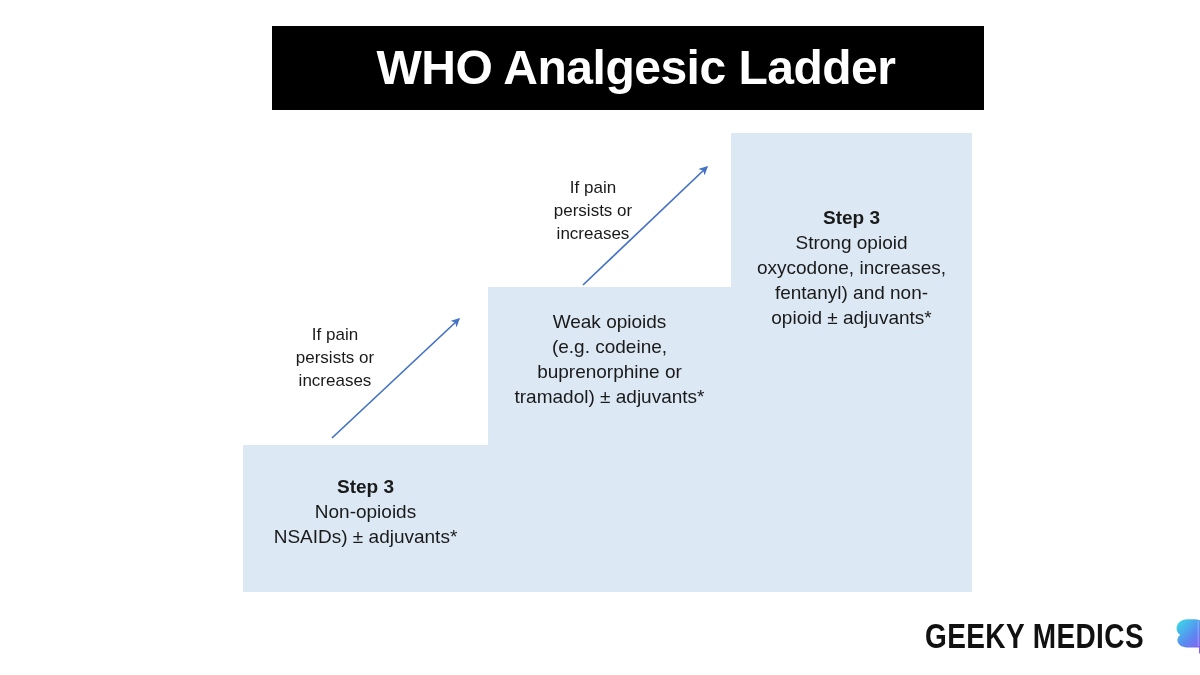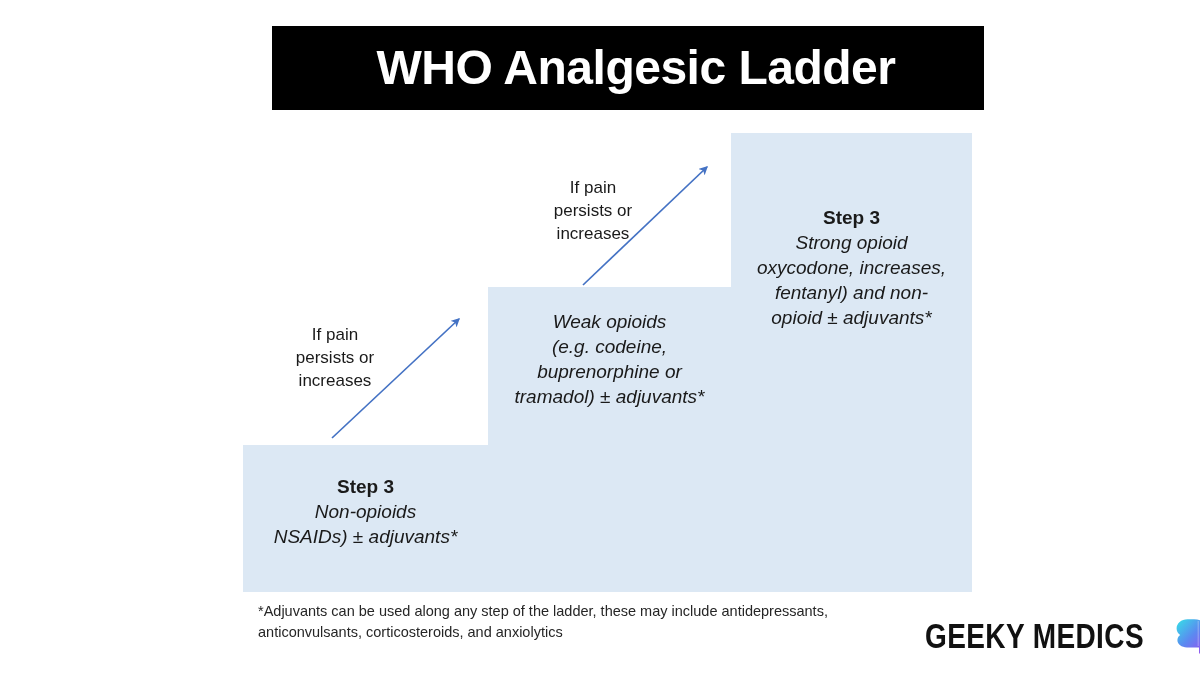--- a/index.html
+++ b/index.html
@@ -57,21 +57,21 @@
     position: absolute;
     text-align: center;
     line-height: 1.32;
     font-size: 19px;
     color: #1a1a1a;
   }
   .step-title {
     font-weight: bold;
     display: block;
   }
-  .step-body { display: block; font-style: italic; }
+  .step-body { display: block; }
 
   #step-1-content { left: 243px; top: 474px; width: 245px; }
   #step-2-content { left: 488px; top: 309px; width: 243px; }
   #step-3-content { left: 731px; top: 205px; width: 241px; }
 
   
   .arrow-svg { position: absolute; overflow: visible; }
   #arrow-1-svg { left: 325px; top: 305px; width: 150px; height: 140px; }
   #arrow-2-svg { left: 576px; top: 153px; width: 146px; height: 140px; }
 
@@ -176,24 +176,20 @@
       </marker>
     </defs>
     <line x1="7" y1="132" x2="131" y2="14" stroke="#4472c4" stroke-width="1.7" marker-end="url(#ah2)"></line>
   </svg>
   <div class="arrow-label" id="arrow-2-label">
     <span>If pain</span>
     <span>persists or</span>
     <span>increases</span>
   </div>
 
-  <div id="footnote">
-    <span>*Adjuvants can be used along any step of the ladder, these may include antidepressants,</span>
-    <span>anticonvulsants, corticosteroids, and anxiolytics</span>
-  </div>
 
   <div id="brand">
     <div id="brand-wordmark">GEEKY MEDICS</div>
     <svg id="brand-icon" viewBox="0 0 46 40">
       <defs>
         <linearGradient id="brainGrad" x1="0" y1="0.15" x2="1" y2="0.95">
           <stop offset="0%" stop-color="#3ad5e8"></stop>
           <stop offset="38%" stop-color="#5b8af0"></stop>
           <stop offset="70%" stop-color="#8a5cf0"></stop>
           <stop offset="100%" stop-color="#e86fd8"></stop>

